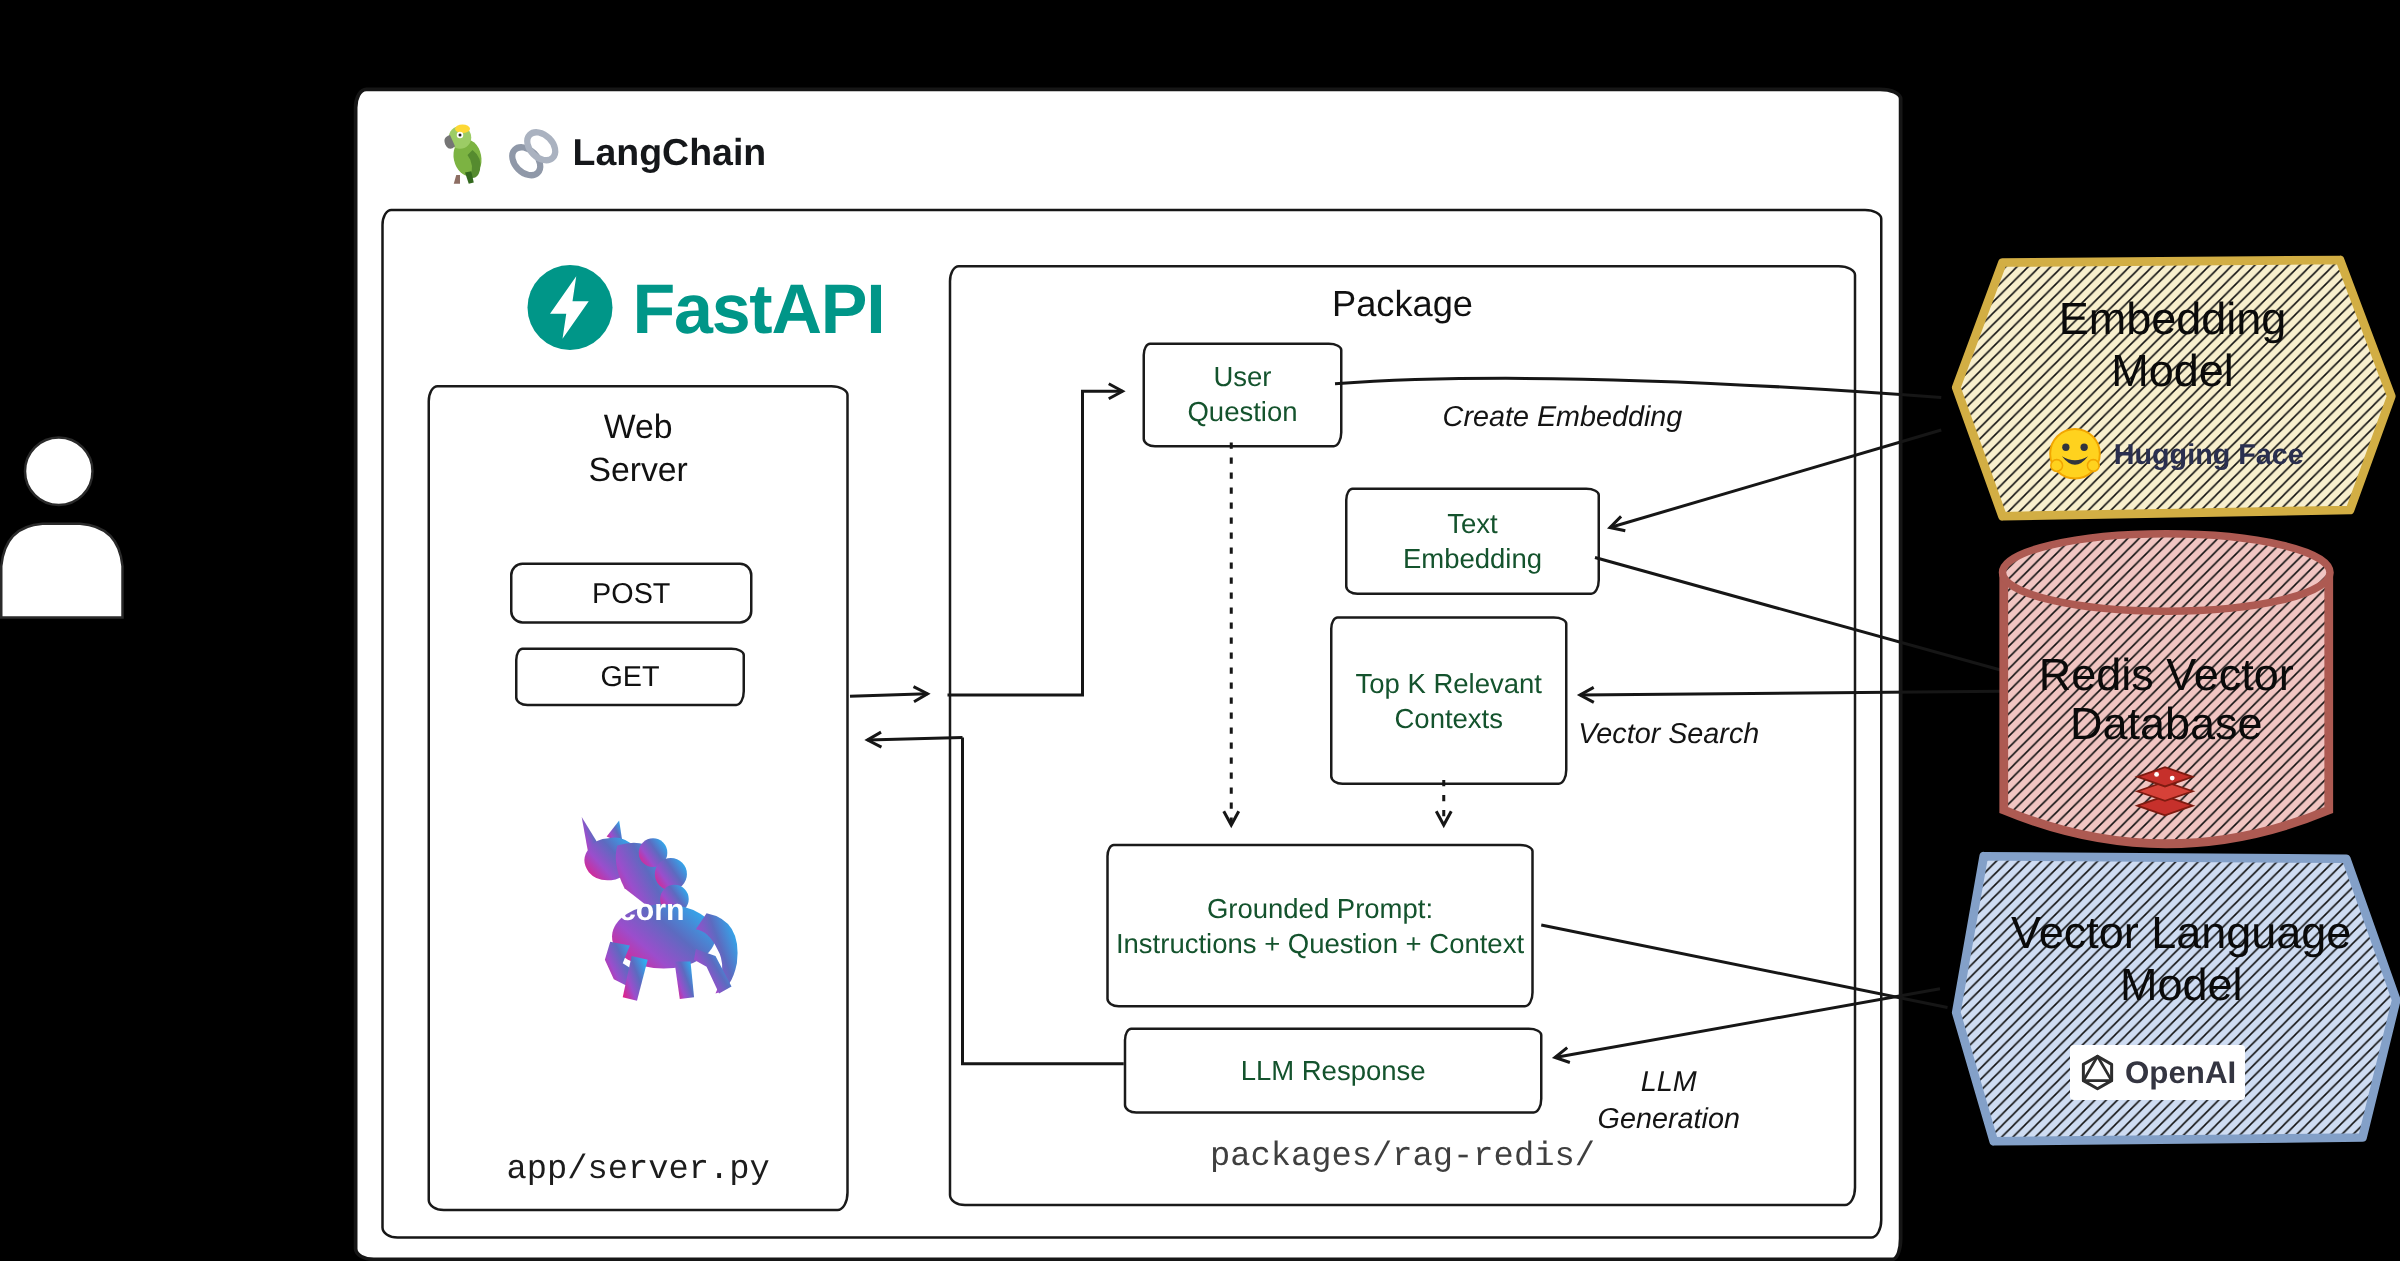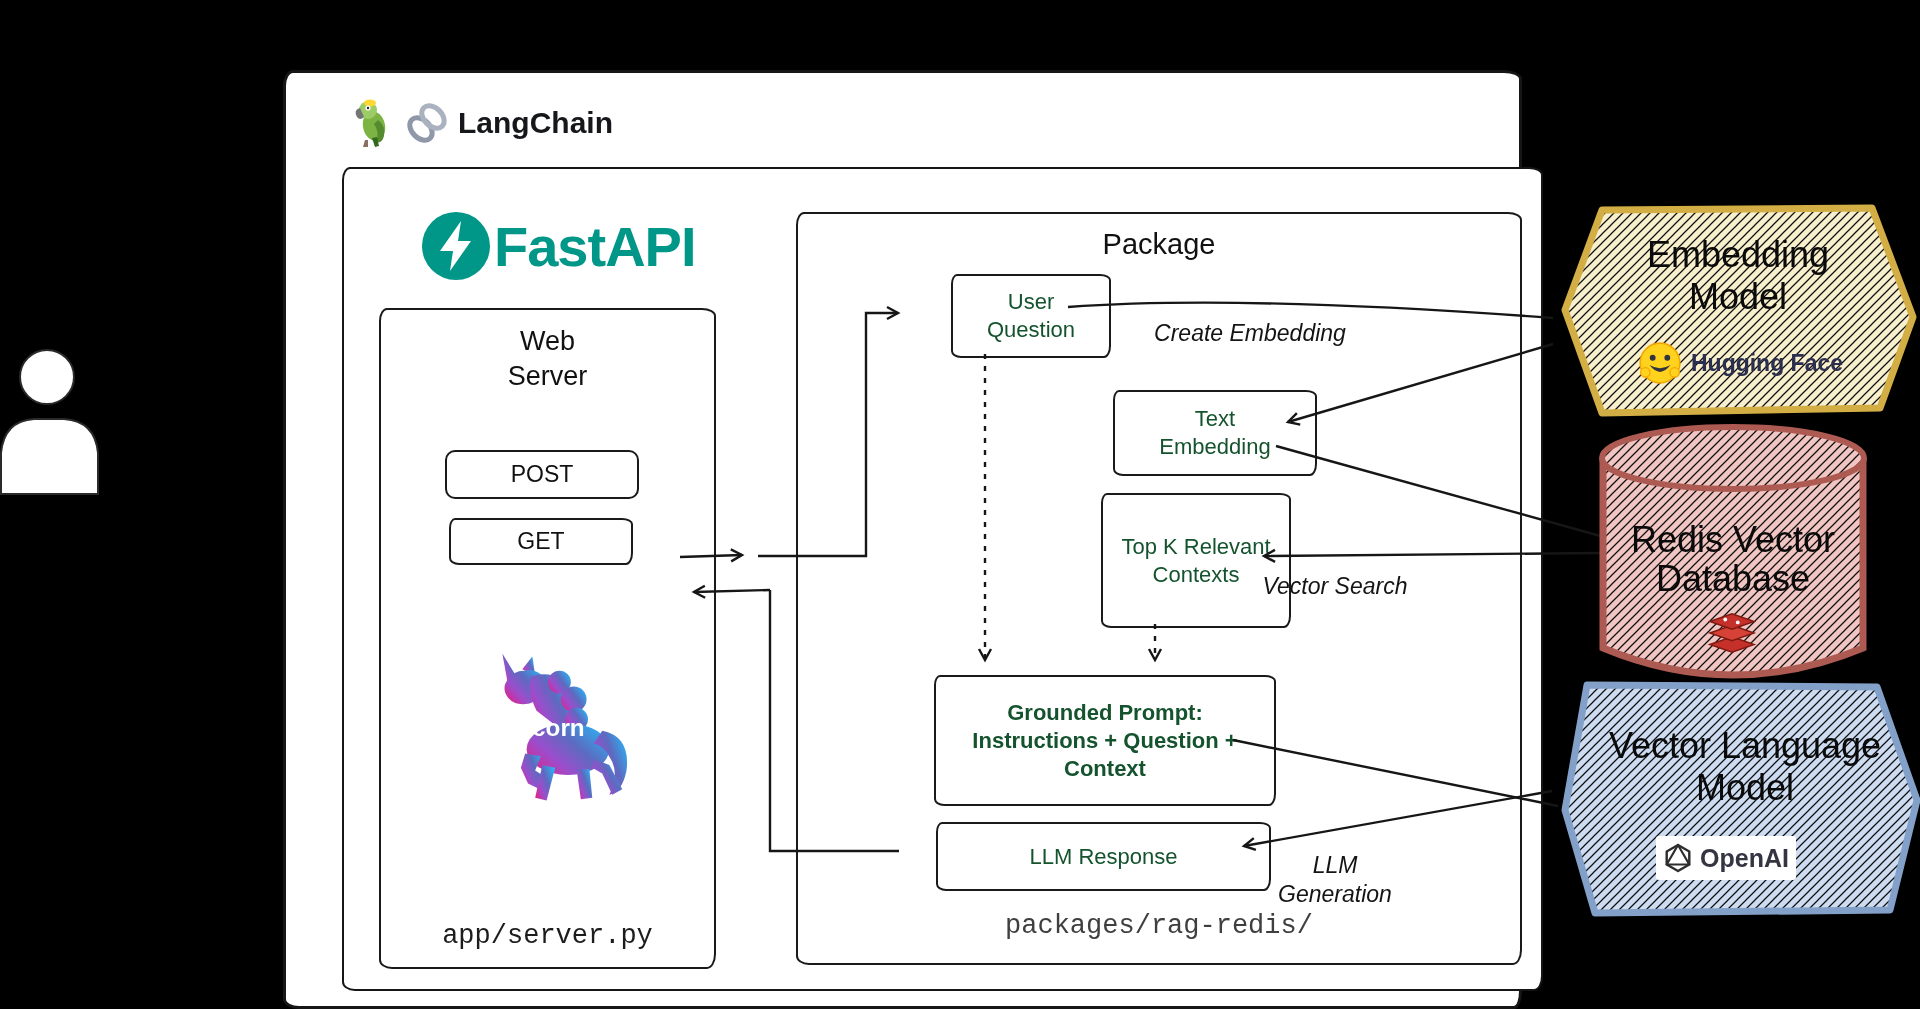--- a/index.html
+++ b/index.html
@@ -4,21 +4,21 @@
 <style>
   html,body{margin:0;padding:0;background:#000;}
   #stage{position:relative;width:1920px;height:1009px;background:#000;overflow:hidden;
          font-family:"Liberation Sans",sans-serif;color:#111;}
   .abs{position:absolute;}
   .cent{display:flex;align-items:center;justify-content:center;text-align:center;}
   .pre{white-space:pre-line;}
   .panel{background:#fff;border:3px solid #161616;}
   .box{background:#fff;border:2.6px solid #1a1a1a;}
   .sk1{border-radius:10px 18px 8px 16px / 16px 9px 18px 10px;}
-  .sk2{border-radius:8px 14px 9px 13px / 13px 8px 15px 9px;margin-left:37px;}
+  .sk2{border-radius:8px 14px 9px 13px / 13px 8px 15px 9px;}
   .sk3{border-radius:6px 11px 7px 10px / 10px 6px 12px 7px;}
   .nodetext{font-size:22px;line-height:28px;color:#14532d;}
   .mono{font-family:"Liberation Mono",monospace;}
   .edge-label{font-style:italic;font-size:23px;color:#141414;}
   .hexlabel{font-size:36px;line-height:42px;font-weight:500;color:#0a0a0a;}
   svg{display:block;}
   .nopointer{pointer-events:none;}
 </style>
 </head>
 <body>
@@ -45,21 +45,21 @@
     </span>
     <span>
       <svg width="44" height="46" viewBox="0 0 44 46">
         <ellipse cx="16" cy="29" rx="9" ry="13" fill="none" stroke="#8f98a8" stroke-width="5" transform="rotate(-45 16 29)"></ellipse>
         <ellipse cx="28" cy="17" rx="9" ry="13" fill="none" stroke="#aab2c0" stroke-width="5" transform="rotate(-45 28 17)"></ellipse>
       </svg>
     </span>
     <span style="font-size:30px;font-weight:700;color:#15171a;">LangChain</span>
   </div>
 
-  <div class="abs" style="left:420px;top:210px;display:flex;align-items:center;gap:2px;">
+  <div class="abs" style="left:420px;top:210px;display:flex;align-items:center;gap:14px;">
     <span>
       <svg width="72" height="72" viewBox="0 0 72 72">
         <circle cx="36" cy="36" r="34" fill="#009688"></circle>
         <polygon points="41,11 20,41 33,41 30,61 51,31 38,31" fill="#ffffff"></polygon>
       </svg>
     </span>
     <span style="font-size:56px;font-weight:600;letter-spacing:-1px;color:#009688;">FastAPI</span>
   </div>
 
   <div class="abs box sk2" style="left:342px;top:308px;width:333px;height:657px;">
@@ -105,21 +105,21 @@
 
     <div class="abs box sk3 cent pre nodetext" style="left:153px;top:60px;width:156px;height:80px;">User
 Question</div>
 
     <div class="abs box sk3 cent pre nodetext" style="left:315px;top:176px;width:200px;height:82px;">Text
 Embedding</div>
 
     <div class="abs box sk3 cent pre nodetext" style="left:303px;top:279px;width:186px;height:131px;">Top K Relevant
 Contexts</div>
 
-    <div class="abs box sk3 cent pre nodetext" style="left:136px;top:461px;width:338px;height:127px;font-weight:bold;">Grounded Prompt:
+    <div class="abs box sk3 cent pre nodetext" style="left:124px;top:461px;width:338px;height:127px;">Grounded Prompt:
 Instructions + Question + Context</div>
 
     <div class="abs box sk3 cent nodetext" style="left:138px;top:608px;width:331px;height:65px;">LLM Response</div>
 
     <div class="abs cent mono" style="left:0;bottom:22px;width:100%;font-size:27px;color:#3f3f3f;">packages/rag-redis/</div>
   </div>
 
   <svg class="abs nopointer" style="left:0;top:0;z-index:30;" width="1920" height="1009" viewBox="0 0 1920 1009">
     <defs>
       <marker id="ah" markerUnits="userSpaceOnUse" markerWidth="20" markerHeight="20" refX="14" refY="9" orient="auto">

